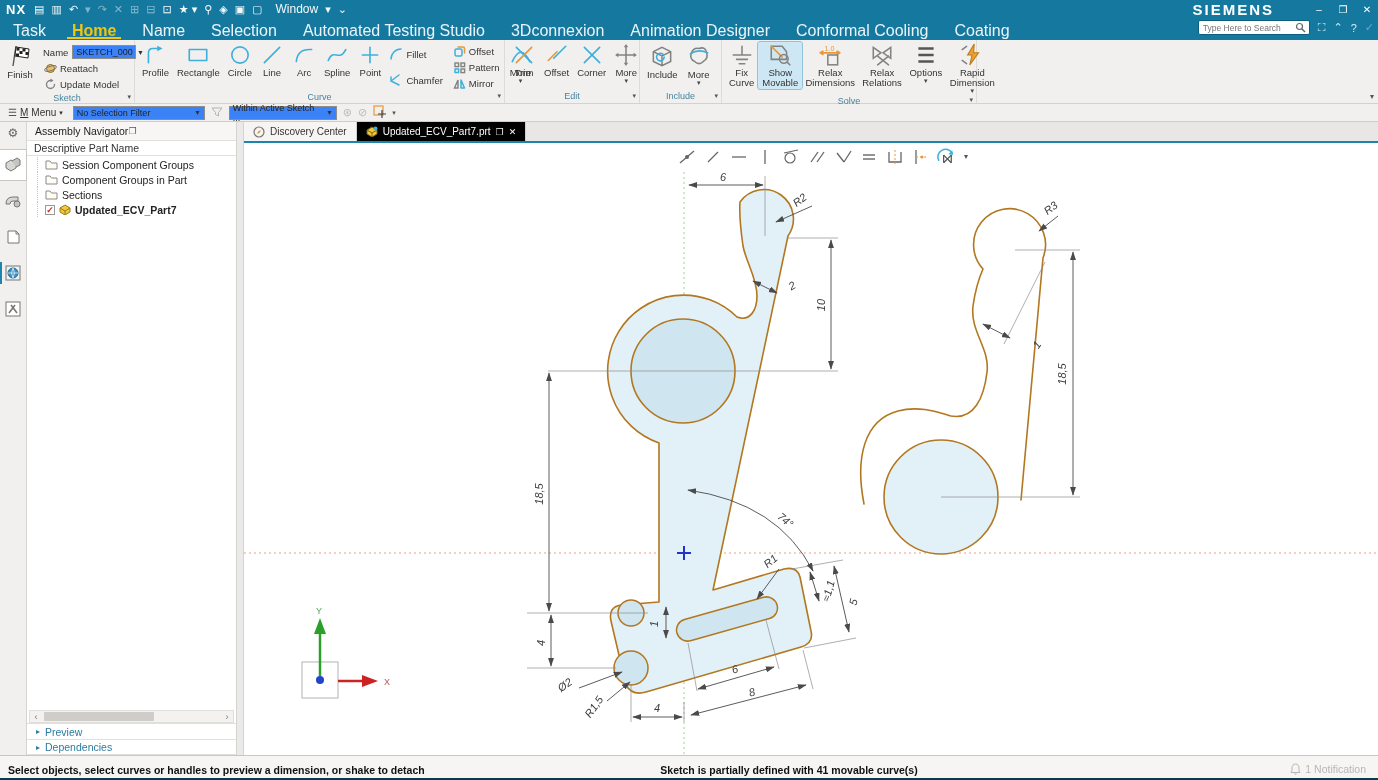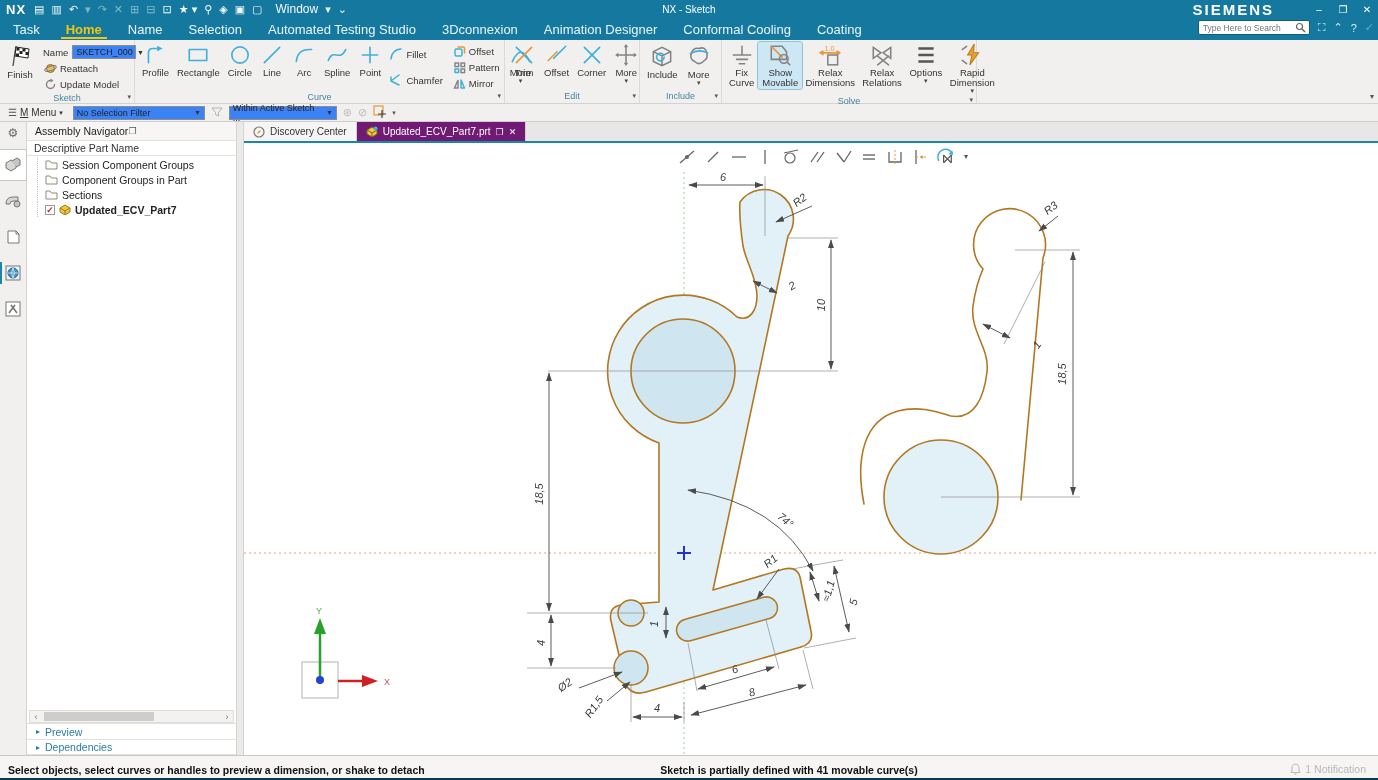--- a/index.html
+++ b/index.html
@@ -13,21 +13,21 @@
   .qat span { opacity:.95; cursor:default; }
   .qat .dim { opacity:.45; }
   .win-label { margin-left:6px; font-size:12px; }
   .tb-title { position:absolute; left:0; right:0; text-align:center; font-size:10px; pointer-events:none; }
   .tb-right { position:absolute; right:4px; top:0; height:18px; display:flex; align-items:center; gap:10px; }
   .brand { font-weight:bold; letter-spacing:2px; font-size:15px; margin-right:28px; }
   .winbtn { font-size:10px; width:14px; text-align:center; }
 
   
   .menubar { position:absolute; left:0; top:18px; width:1378px; height:22px; background:#15799f; display:flex; align-items:stretch; }
-  .mtab { color:#eaf4f8; font-size:13px; padding:4px 13px 0 13px; position:relative; }
+  .mtab { color:#eaf4f8; font-size:16px; padding:4px 13px 0 13px; position:relative; }
   .mtab.active { color:#f2c40f; font-weight:bold; }
   .mtab.active::after { content:""; position:absolute; left:8px; right:8px; bottom:1px; height:2px; background:#f2c40f; }
   .mb-right { position:absolute; right:4px; top:2px; display:flex; align-items:center; gap:8px; }
   .searchbox { width:112px; height:15px; background:#fff; border:1px solid #0d5f80; border-radius:2px; display:flex; align-items:center; padding:0 2px 0 4px; }
   .searchbox input { border:0; outline:0; width:92px; font-size:8.5px; color:#555; background:transparent; font-family:"Liberation Sans",sans-serif; }
   .mb-ic { color:#d7ecf5; font-size:11px; }
 
   
   .ribbon { position:absolute; left:0; top:40px; width:1378px; height:64px; background:#f1f0ee; border-bottom:1px solid #d4d2cf; display:flex; }
   .rgroup { display:flex; flex-direction:column; padding:2px 3px 0 3px; border-right:1px solid #dddbd8; position:relative; }
@@ -78,21 +78,21 @@
   .hs-thumb { position:absolute; left:2px; width:110px; top:0; height:9px; background:#cfcdca; border-radius:1px; }
   .nav-sec { height:16px; display:flex; align-items:center; gap:5px; padding-left:9px; color:#2a7ca3; border-top:1px solid #e2e0dd; }
   .nav-sec .tri { color:#2a7ca3; font-size:8px; }
   .nav-sec:last-child { border-bottom:1px solid #e2e0dd; }
 
   .splitter { position:absolute; left:237px; top:122px; width:7px; height:633px; background:#eceae8; border-right:1px solid #d6d4d1; }
 
   
   .doctabs { position:absolute; left:244px; top:122px; width:1134px; height:19px; background:#e9e7e5; display:flex; align-items:flex-end; }
   .dtab { height:19px; display:flex; align-items:center; gap:5px; font-size:10px; padding:0 9px; border-right:1px solid #d2d0cd; background:#f6f5f3; color:#333; }
-  .dtab.active { background:#701a75; color:#fff; }
+  .dtab.active { background:#000000; color:#fff; }
   .dtab .tclose { font-size:9px; }
   .doctab-line { position:absolute; left:244px; top:141px; width:1134px; height:2px; background:#1b85ae; }
   .canvas { position:absolute; left:244px; top:143px; width:1134px; height:612px; background:#fff; overflow:hidden; }
   .canvas svg.scene { position:absolute; left:0; top:0; }
 
   .ctoolbar { position:absolute; left:432px; top:4px; display:flex; align-items:center; gap:5px; }
   .cticon { width:21px; height:19px; display:flex; align-items:center; justify-content:center; }
   .ct-caret { font-size:8px; color:#555; margin-left:2px; }
 
   
@@ -125,21 +125,20 @@
       <span>⊡</span>
       <span>★ ▾</span>
       <span>⚲</span>
       <span>◈</span>
       <span>▣</span>
       <span>▢</span>
       <span class="win-label">Window</span>
       <span>▾</span>
       <span>⌄</span>
     </div>
-    <div class="tb-title">NX - Sketch</div>
     <div class="tb-right">
       <span class="brand">SIEMENS</span>
       <span class="winbtn">–</span>
       <span class="winbtn">❐</span>
       <span class="winbtn">✕</span>
     </div>
   </div>
 
   <div class="menubar">
     <span class="mtab">Task</span>

